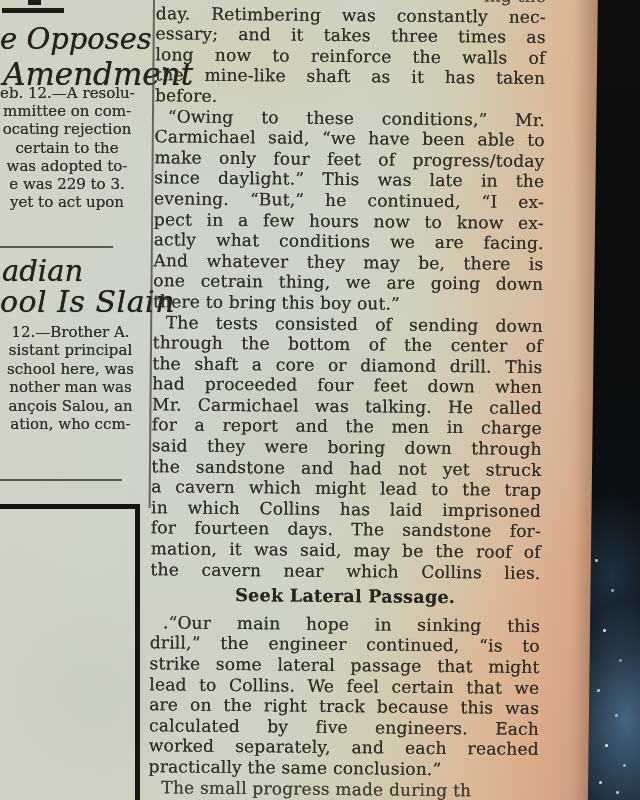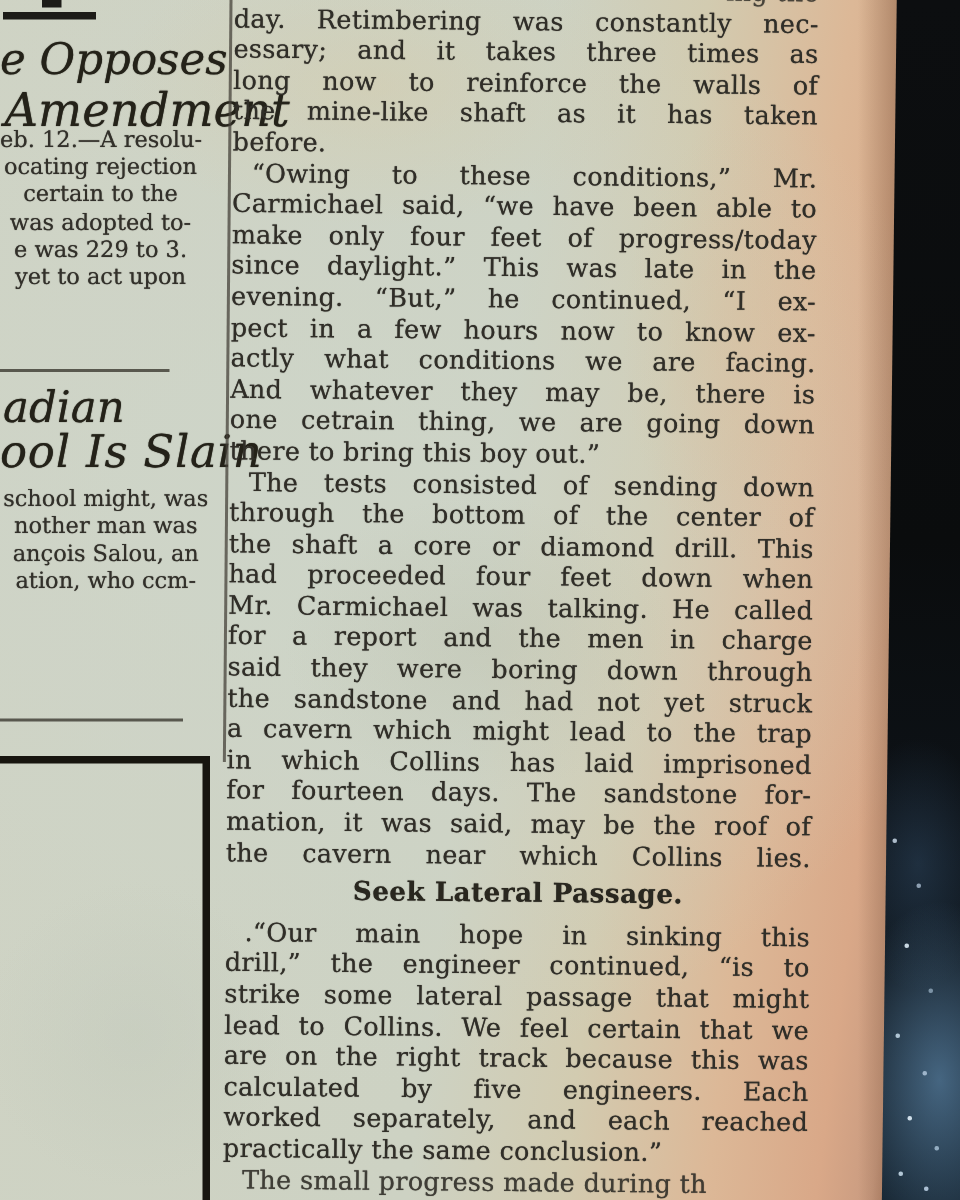--- a/index.html
+++ b/index.html
@@ -94,34 +94,37 @@
   <div class="stain s4"></div>
 
   <div class="m1"></div>
   <div class="bar1"></div>
 
   <div class="hl hl1a">e Opposes</div>
   <div class="hl hl1b">Amendment</div>
 
   <div class="lcol lcol1">
     <div>eb. 12.—A resolu-</div>
+    <div>mmittee on com-</div>
     <div>ocating rejection</div>
     <div>certain to the</div>
     <div>was adopted to-</div>
     <div>e was 229 to 3.</div>
     <div>yet to act upon</div>
   </div>
 
   <div class="hrule r1"></div>
 
   <div class="hl hl2b">ool Is Slain</div>
   <div class="hl hl2a">adian</div>
 
   <div class="lcol lcol2">
-    <div>school might, was</div>
+    <div>12.—Brother A.</div>
+    <div>sistant principal</div>
+    <div>school here, was</div>
     <div>nother man was</div>
     <div>ançois Salou, an</div>
     <div>ation, who ccm-</div>
   </div>
 
   <div class="hrule r2"></div>
 
   <div class="ad-box"></div>
   <div class="ad-text">
     

